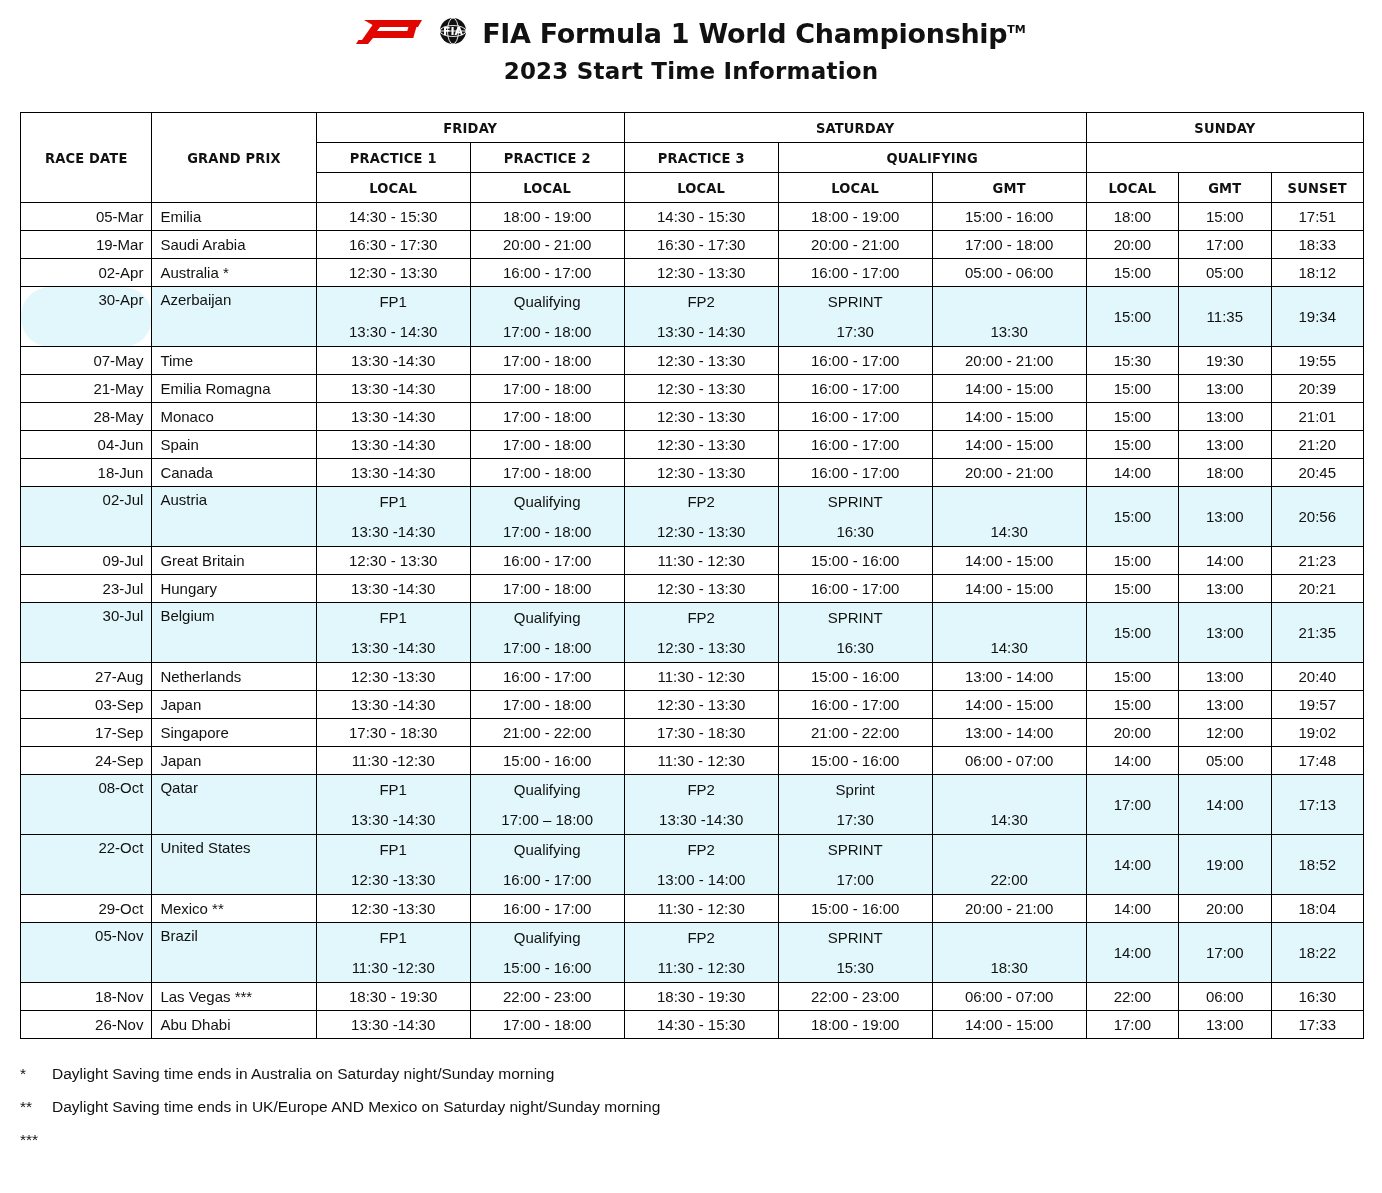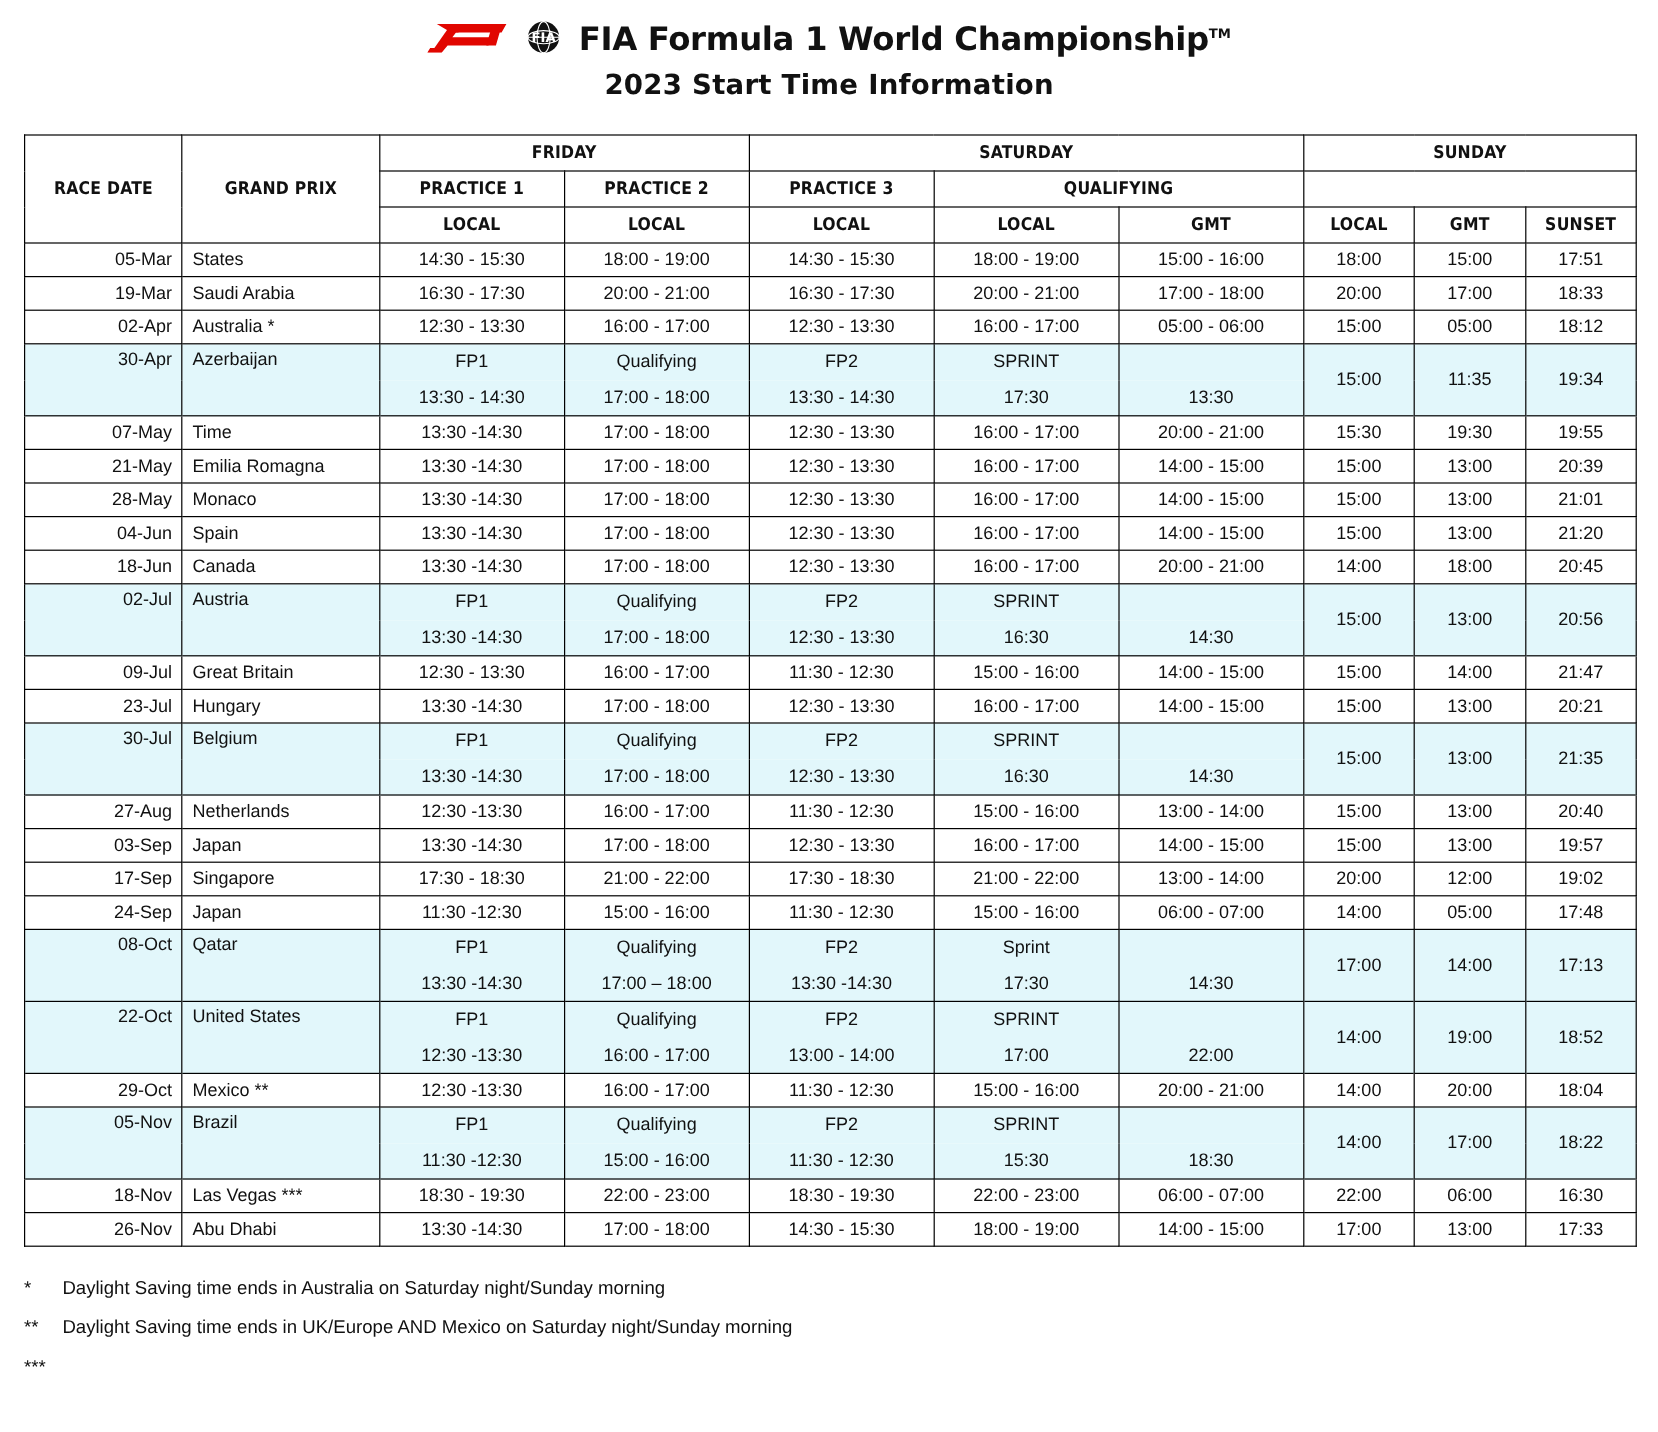--- a/index.html
+++ b/index.html
@@ -172,21 +172,21 @@
         <th>LOCAL</th>
         <th>GMT</th>
         <th>LOCAL</th>
         <th>GMT</th>
         <th>SUNSET</th>
       </tr>
     </thead>
     <tbody id="tbody">
         <tr>
           <td class="c-date">05-Mar</td>
-          <td class="c-gp">States</td>
+          <td class="c-gp">Emilia</td>
           <td class="tcell">14:30 - 15:30</td>
           <td class="tcell">18:00 - 19:00</td>
           <td class="tcell">14:30 - 15:30</td>
           <td class="tcell">18:00 - 19:00</td>
           <td class="tcell">15:00 - 16:00</td>
           <td class="sun">18:00</td>
           <td class="sun">15:00</td>
           <td class="sun">17:51</td>
         </tr>
         <tr>
@@ -207,21 +207,21 @@
           <td class="tcell">12:30 - 13:30</td>
           <td class="tcell">16:00 - 17:00</td>
           <td class="tcell">12:30 - 13:30</td>
           <td class="tcell">16:00 - 17:00</td>
           <td class="tcell">05:00 - 06:00</td>
           <td class="sun">15:00</td>
           <td class="sun">05:00</td>
           <td class="sun">18:12</td>
         </tr>
         <tr class="alt sprint-top">
-          <td class="c-date" rowspan="2" style="vertical-align: top; padding-top: 4px;">30-Apr</td>
+          <td class="c-date" rowspan="2" style="vertical-align: top; padding-top: 4px; border-radius: 29px;">30-Apr</td>
           <td class="c-gp" rowspan="2" style="vertical-align: top; padding-top: 4px;">Azerbaijan</td>
           <td class="tcell">FP1</td>
           <td class="tcell">Qualifying</td>
           <td class="tcell">FP2</td>
           <td class="tcell">SPRINT</td>
           <td class="tcell"></td>
           <td class="sun" rowspan="2">15:00</td>
           <td class="sun" rowspan="2">11:35</td>
           <td class="sun" rowspan="2">19:34</td>
         </tr>
@@ -314,21 +314,21 @@
         <tr>
           <td class="c-date">09-Jul</td>
           <td class="c-gp">Great Britain</td>
           <td class="tcell">12:30 - 13:30</td>
           <td class="tcell">16:00 - 17:00</td>
           <td class="tcell">11:30 - 12:30</td>
           <td class="tcell">15:00 - 16:00</td>
           <td class="tcell">14:00 - 15:00</td>
           <td class="sun">15:00</td>
           <td class="sun">14:00</td>
-          <td class="sun">21:47</td>
+          <td class="sun">21:23</td>
         </tr>
         <tr>
           <td class="c-date">23-Jul</td>
           <td class="c-gp">Hungary</td>
           <td class="tcell">13:30 -14:30</td>
           <td class="tcell">17:00 - 18:00</td>
           <td class="tcell">12:30 - 13:30</td>
           <td class="tcell">16:00 - 17:00</td>
           <td class="tcell">14:00 - 15:00</td>
           <td class="sun">15:00</td>

